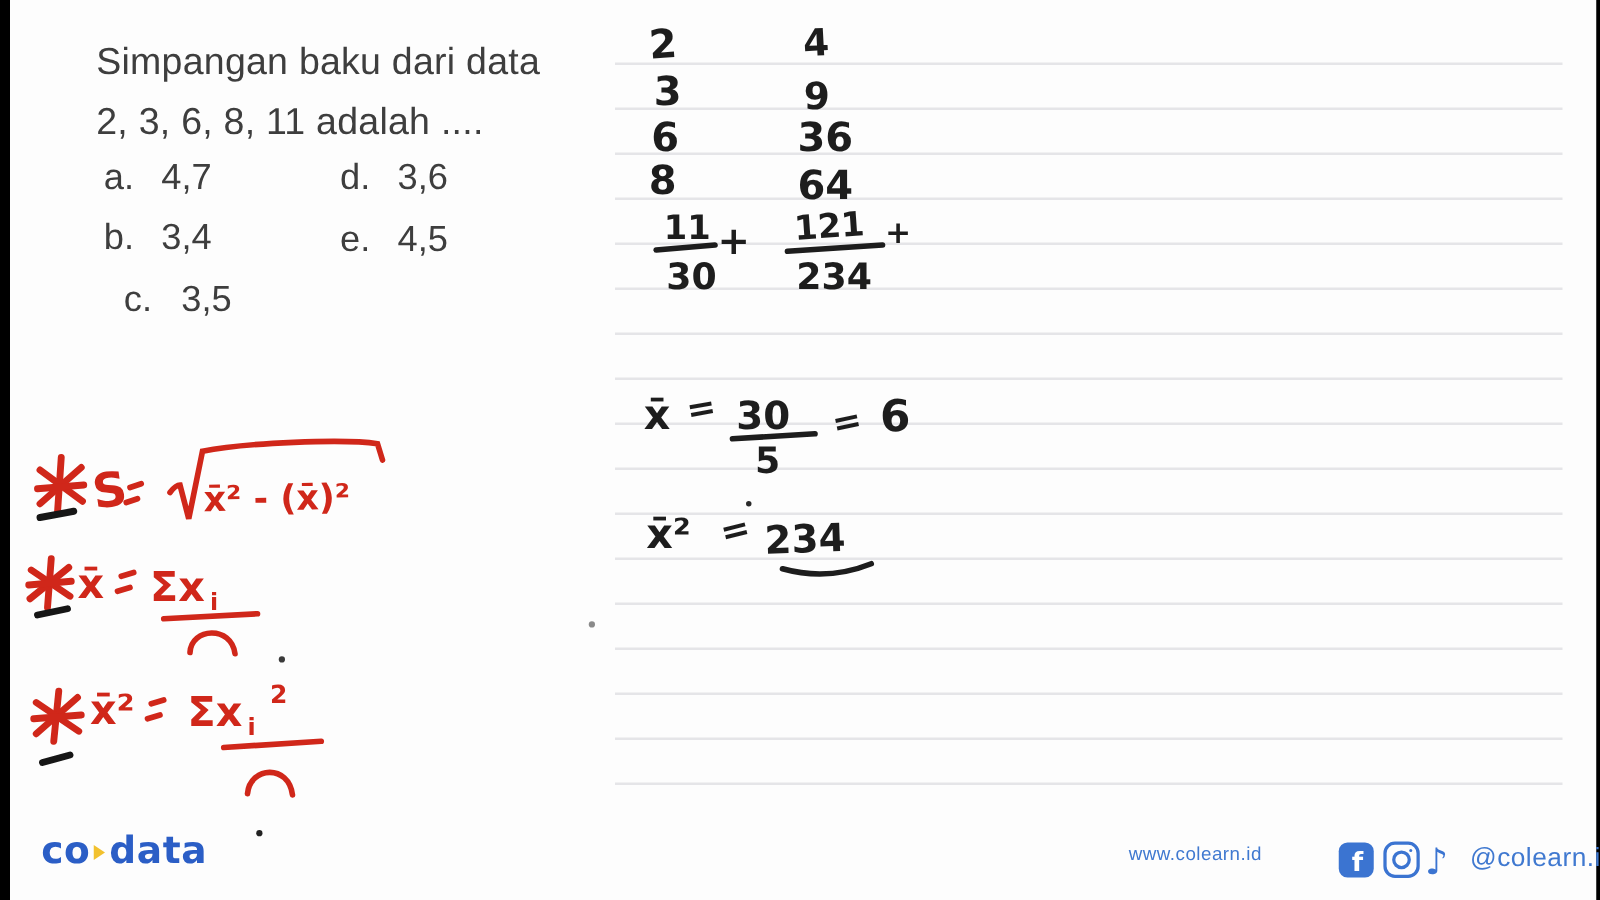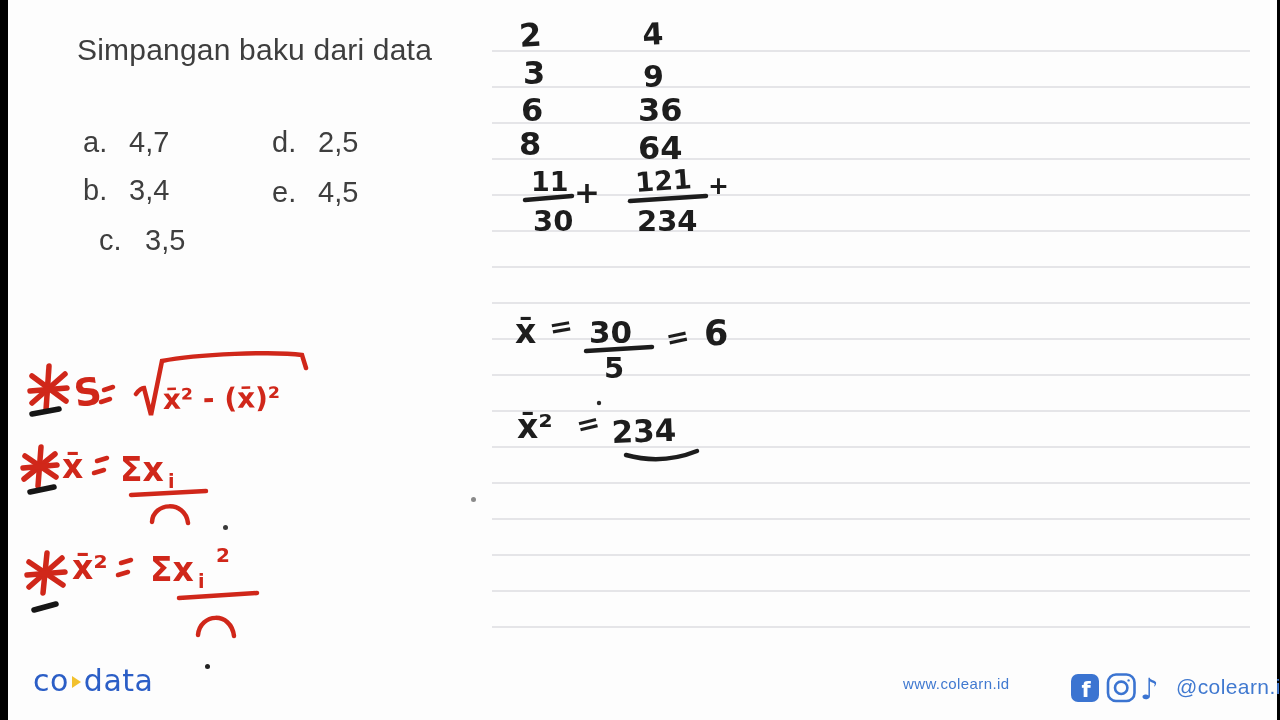--- a/index.html
+++ b/index.html
@@ -21,38 +21,39 @@
   svg text{font-family:"DejaVu Sans",sans-serif;font-weight:bold}
   .blk text{fill:#1d1d1d}
   .red text{fill:#d0271a}
   .ks{stroke:#1d1d1d;stroke-width:4.5px;fill:none;stroke-linecap:round}
   .rs{stroke:#d0271a;stroke-width:4.5px;fill:none;stroke-linecap:round}
   .rs-star{stroke:#d0271a;stroke-width:5.5px;fill:none;stroke-linecap:round}
   .us{stroke:#161616;stroke-width:5.5px;fill:none;stroke-linecap:round}
 
   .dot{position:absolute;border-radius:50%}
 
-  .logo{position:absolute;left:33px;top:663px;display:flex;align-items:center;color:#2b5ec6;font-weight:normal;font-size:30px;font-family:"DejaVu Sans",sans-serif;letter-spacing:.5px}
+  .logo{position:absolute;left:33px;top:663px;display:flex;align-items:center;color:#2b5ec6;font-weight:bold;font-size:30px;font-family:"DejaVu Sans",sans-serif;letter-spacing:.5px}
   .logo .arrow{width:0;height:0;border-left:9px solid #f2c12e;border-top:6px solid transparent;border-bottom:6px solid transparent;margin:3px 3px 0 3px}
   .site{position:absolute;left:903px;top:675px;font-size:15px;color:#4079d0;letter-spacing:.4px}
   .handle{position:absolute;left:1176px;top:675px;font-size:21px;color:#4079d0;letter-spacing:.4px}
 </style>
 </head>
 <body>
 
 <div class="stage">
   <div class="bar bar-left"></div>
   <div class="bar bar-right"></div>
 
   <div class="q-line q1">Simpangan baku dari data</div>
+  <div class="q-line q2">2, 3, 6, 8, 11 adalah ....</div>
 
   <div class="opt" style="left:83px;top:126px"><span class="ol">a.</span><span>4,7</span></div>
   <div class="opt" style="left:83px;top:174px"><span class="ol">b.</span><span>3,4</span></div>
   <div class="opt" style="left:99px;top:224px"><span class="ol">c.</span><span>3,5</span></div>
-  <div class="opt" style="left:272px;top:126px"><span class="ol">d.</span><span>2,5</span></div>
+  <div class="opt" style="left:272px;top:126px"><span class="ol">d.</span><span>3,6</span></div>
   <div class="opt" style="left:272px;top:176px"><span class="ol">e.</span><span>4,5</span></div>
 
   <div class="rules">
       <div class="rule" style="top: 50px;"></div>
       <div class="rule" style="top: 86px;"></div>
       <div class="rule" style="top: 122px;"></div>
       <div class="rule" style="top: 158px;"></div>
       <div class="rule" style="top: 194px;"></div>
       <div class="rule" style="top: 230px;"></div>
       <div class="rule" style="top: 266px;"></div>

